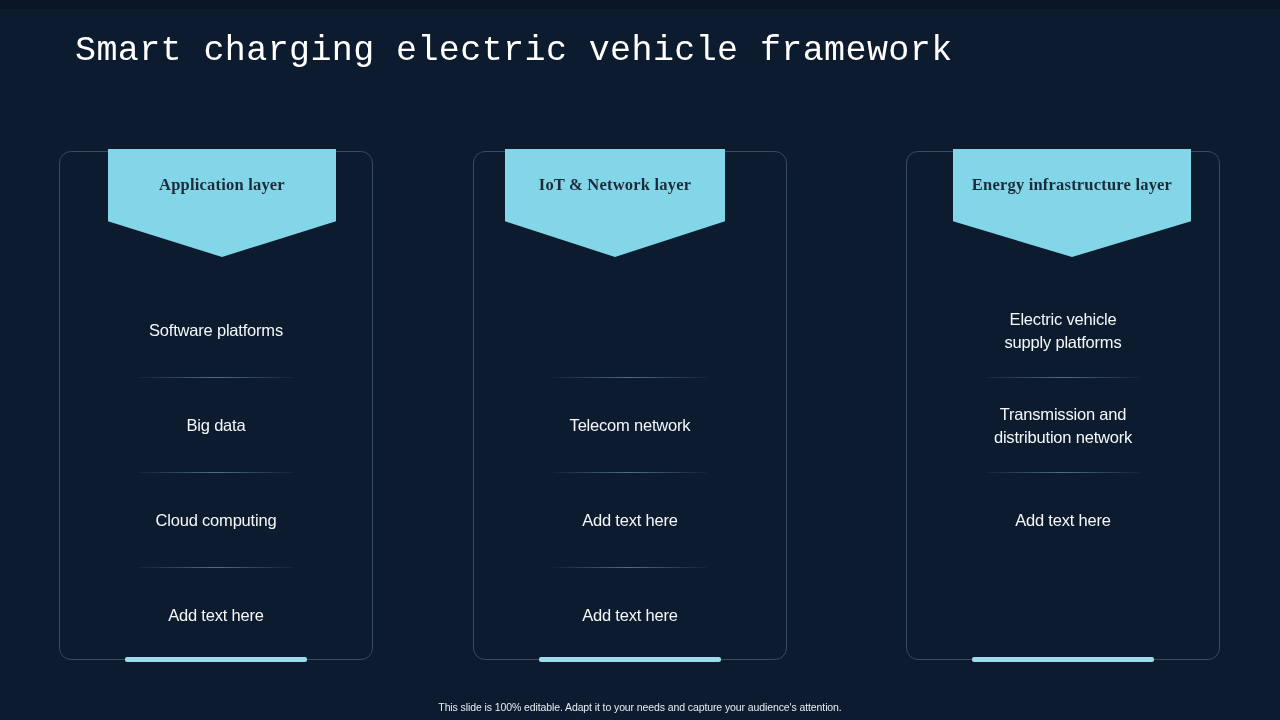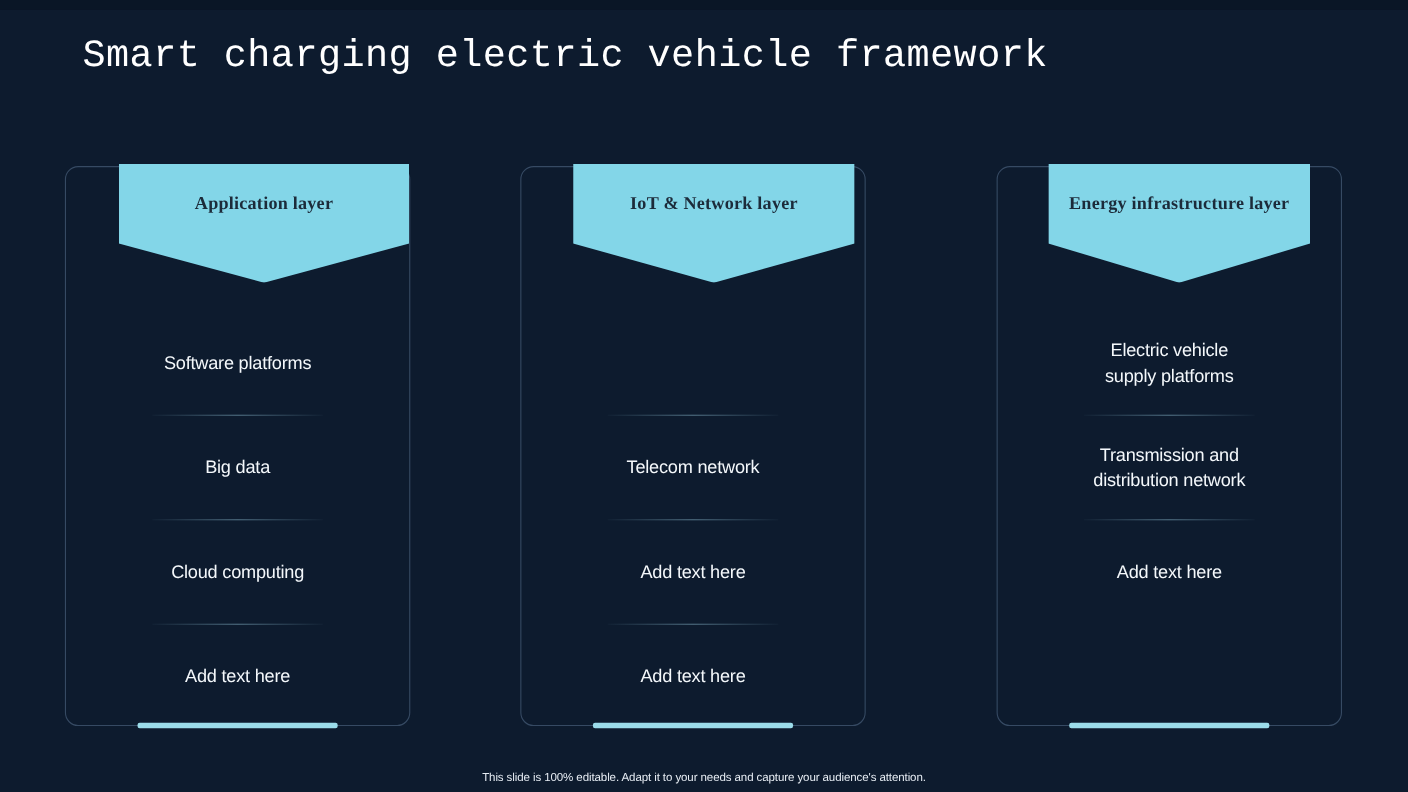--- a/index.html
+++ b/index.html
@@ -83,22 +83,22 @@
     font-weight: bold;
     font-size: 16.5px;
     line-height: 25px;
     text-align: center;
     padding-top: 23px;
     box-sizing: border-box;
     height: 108px;
     clip-path: polygon(0 0, 100% 0, 100% 67%, 50% 100%, 0 67%);
     letter-spacing: 0.2px;
   }
-  .banner-1 { left: 48px; width: 264px; }
-  .banner-2 { left: 47px; width: 256px; }
+  .banner-1 { left: 48px; width: 228px; }
+  .banner-2 { left: 31px; width: 220px; }
   .banner-3 { left: 46px; width: 238px; }
 
   .items {
     position: absolute;
     left: 0;
     top: 131px;
     width: 100%;
   }
   .item {
     position: relative;

